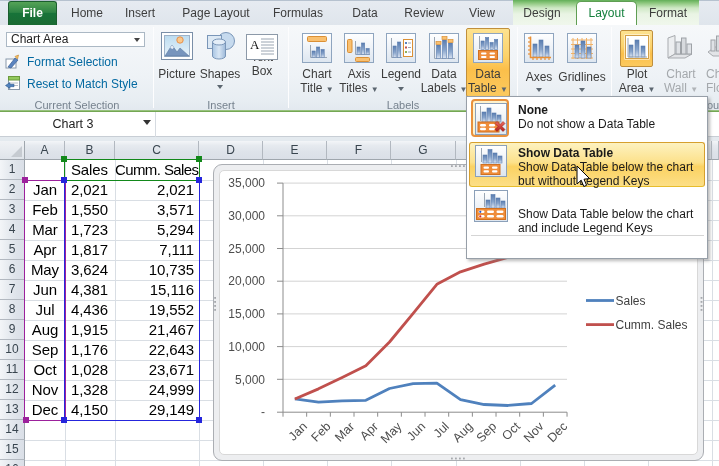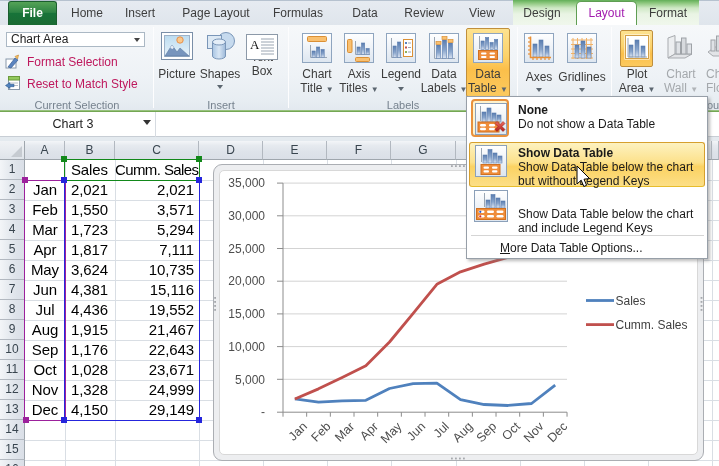--- a/index.html
+++ b/index.html
@@ -1,32 +1,32 @@
 <!DOCTYPE html>
 <html><head><meta charset="utf-8"><style>
 *{margin:0;padding:0;box-sizing:border-box}
 html,body{width:719px;height:466px;overflow:hidden;font-family:"Liberation Sans",sans-serif;background:#fff;position:relative}
 .abs{position:absolute}
 
 #tabbar{left:0;top:0;width:719px;height:25px;background:linear-gradient(180deg,#e6ebf1,#dfe5ec);border-top:1px solid #b6c2cf}
 #ctx{left:513px;top:0;width:186px;height:25px;background:linear-gradient(180deg,#62ae58 0,#8cc77d 3px,#cfe8c5 8px,#e9f4e4 14px,#f0f7ec 25px)}
 .tab{position:absolute;top:6px;font-size:12px;color:#3d3d3d;white-space:nowrap;transform:translateX(-50%)}
 #filetab{left:8px;top:1px;width:49px;height:24px;background:linear-gradient(180deg,#55a357 0%,#2d8344 45%,#177339 50%,#1b6b33 100%);border:1px solid #1b5e2e;border-bottom:none;border-radius:3px 3px 0 0;color:#fff;font-size:12px;font-weight:bold;text-align:center;line-height:22px}
-#layouttab{left:576px;top:1px;width:61px;height:24px;background:#fff;border:1px solid #5f9e53;border-bottom:none;border-radius:5px 5px 0 0;text-align:center;line-height:22px;font-size:12px;color:#a21caf}
+#layouttab{left:576px;top:1px;width:61px;height:24px;background:#fff;border:1px solid #5f9e53;border-bottom:none;border-radius:5px 5px 0 0;text-align:center;line-height:22px;font-size:12px;color:#15803d}
 
 #ribbon{left:0;top:25px;width:719px;height:85px;background:linear-gradient(180deg,#f6f8fa 0,#eef2f6 60%,#e7edf2 90%,#e3e9ef 100%)}
 #greenline{left:0;top:110px;width:719px;height:2px;background:linear-gradient(180deg,#a9cf92,#62993f)}
 .vsep{position:absolute;top:27px;width:1px;height:81px;background:#c9d1d8;border-right:1px solid #fdfdfe}
 .grplabel{position:absolute;top:99px;font-size:11px;color:#76828e;white-space:nowrap;transform:translateX(-50%)}
 .btntext{position:absolute;font-size:12px;color:#3c3c3c;white-space:nowrap;transform:translateX(-50%);text-align:center}
 .graytext{color:#a4a8ac}
 .darr{position:absolute;width:0;height:0;border-left:3px solid transparent;border-right:3px solid transparent;border-top:4px solid #5c6670;transform:translateX(-50%)}
 #combo{left:6px;top:32px;width:139px;height:15px;background:#fff;border:1px solid #abb8c4;font-size:12px;line-height:13px;padding-left:4px;color:#222}
 #combo .ca{position:absolute;right:4px;top:5px;width:0;height:0;border-left:3px solid transparent;border-right:3px solid transparent;border-top:4px solid #444}
-.smalltext{position:absolute;font-size:12px;color:#be185d;white-space:nowrap}
+.smalltext{position:absolute;font-size:12px;color:#0369a1;white-space:nowrap}
 #dtbtn{left:466px;top:28px;width:44px;height:69px;border:1px solid #c08f3c;border-radius:2px;background:linear-gradient(180deg,#fde290 0%,#fcd26a 40%,#fbbf4a 60%,#fcca5f 100%)}
 #pabtn{left:620px;top:30px;width:33px;height:37px;border:1px solid #c08f3c;border-radius:2px;background:linear-gradient(180deg,#fde290 0%,#fcd26a 45%,#fbbf4a 65%,#fcca5f 100%)}
 
 #fbar{left:0;top:112px;width:719px;height:25px;background:#fff;border-bottom:1px solid #c8ced5}
 #fbar .nbr{position:absolute;left:155px;top:0;width:1px;height:25px;background:#d6dbe1}
 #namebox{position:absolute;left:0;top:5px;width:146px;text-align:center;font-size:12.5px;color:#222}
 #fpill{position:absolute;left:158px;top:3px;width:88px;height:19px;border:1px solid #bcc4cc;border-radius:9px;background:linear-gradient(180deg,#eceff2,#d7dce1)}
 #fcirc{position:absolute;left:5px;top:1px;width:15px;height:15px;border-radius:50%;background:radial-gradient(circle at 40% 35%,#fafbfc,#dfe3e7);border:1px solid #c6ccd3}
 #fx{position:absolute;left:63px;top:1px;font-family:"Liberation Serif",serif;font-style:italic;font-weight:bold;font-size:14px;color:#3f4750}
 #fstrip{left:0;top:137px;width:719px;height:4px;background:#e4eaef}
@@ -291,21 +291,20 @@
   <div id="miconsel"></div>
   <div class="mtitle" style="top:6px">None</div>
   <div class="msub" style="top:20px">Do not show a Data Table</div>
   <div id="mhot"></div>
   <div class="mtitle" style="top:49px">Show Data Table</div>
   <div class="msub" style="top:63px">Show Data Table below the chart</div>
   <div class="msub" style="top:77px">but without Legend Keys</div>
   <div class="msub" style="top:110px">Show Data Table below the chart</div>
   <div class="msub" style="top:124px">and include Legend Keys</div>
   <div id="msep"></div>
-  <div class="msub" style="left:33px;top:144px"><span style="text-decoration:underline">M</span>ore Data Table Options...</div>
   <div id="micons">
       <svg class="abs" style="left:8px;top:6px" width="32" height="32" viewBox="0 0 32 32">
         <rect x="0.5" y="0.5" width="31" height="31" fill="url(#gfra)" stroke="#8ba0b9"></rect>
         <path d="M5.5 3 V18" fill="none" stroke="#9aa6b4"></path>
         <rect x="7" y="9" width="4" height="10" fill="url(#gbar)" stroke="#5a7db0" stroke-width="0.6"></rect>
         <rect x="12" y="5" width="4" height="14" fill="url(#gbar)" stroke="#5a7db0" stroke-width="0.6"></rect>
         <rect x="17" y="10" width="4" height="9" fill="url(#gbar)" stroke="#5a7db0" stroke-width="0.6"></rect>
         <rect x="22" y="12" width="4" height="7" fill="url(#gbar)" stroke="#5a7db0" stroke-width="0.6"></rect>
         <rect x="3" y="19" width="21" height="10" fill="#ef8d3a" stroke="#d07021"></rect>
         <rect x="5" y="21" width="6" height="2.4" rx="1.2" fill="#fff"></rect>

